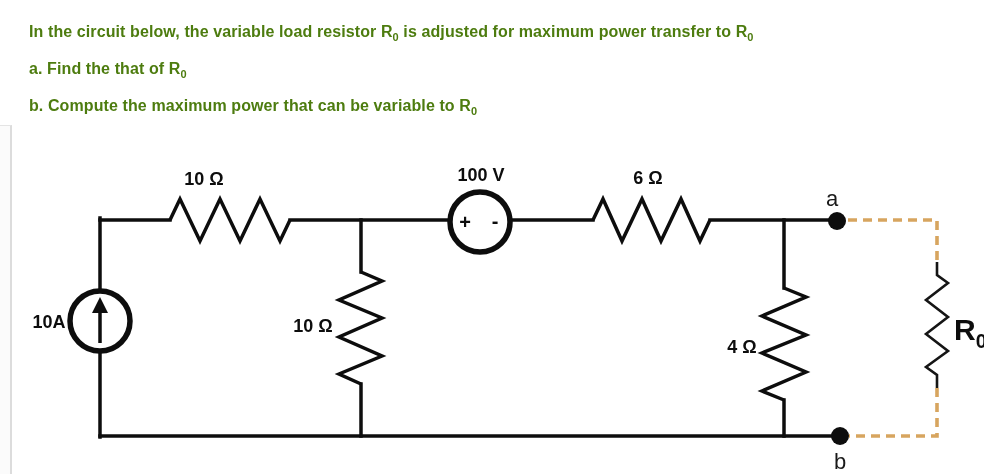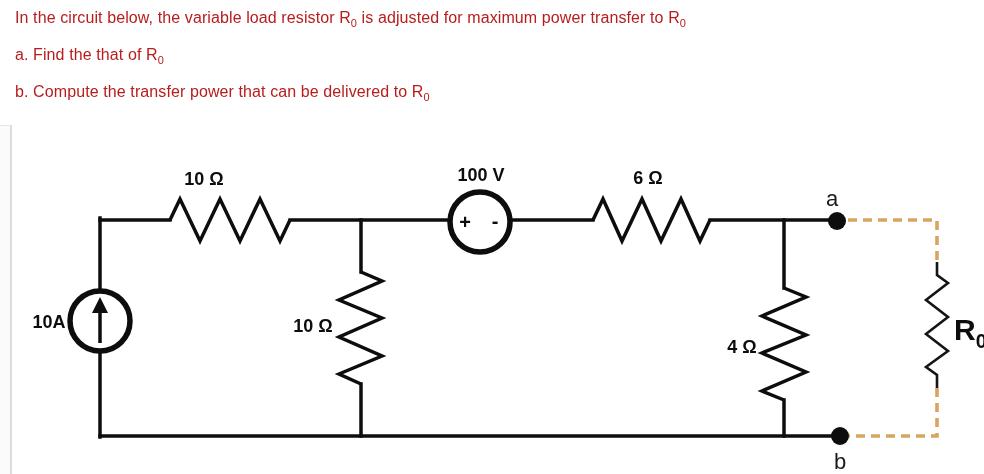--- a/index.html
+++ b/index.html
@@ -1,22 +1,22 @@
 <!DOCTYPE html>
 <html><head>
 <meta charset="utf-8">
 <style>
   html,body{margin:0;padding:0;}
   body{
     width:984px;height:474px;position:relative;overflow:hidden;
     background:#ffffff;font-family:"Liberation Sans",sans-serif;
   }
   .q-line{
-    position:absolute;left:11px;margin:4px;
-    font-size:16px;color:#b91c1c;letter-spacing:0.1px;white-space:nowrap;
+    position:absolute;left:11px;margin:18px;
+    font-size:16px;color:#4d7c0f;letter-spacing:0.1px;white-space:nowrap;font-weight:bold;
   }
   .q-line sub{font-size:11px;line-height:0;}
   #q1{top:5px;}
   #q2{top:42px;}
   #q3{top:79px;}
   .content-edge{
     position:absolute;left:0;top:125px;width:10px;height:349px;
     background:#fbfbfb;border-top:1px solid #e4e4e4;border-right:2px solid #dcdcdc;
   }
   svg{position:absolute;left:0;top:0;}
@@ -32,21 +32,21 @@
   .lbl-load{font-family:"Liberation Sans",sans-serif;font-weight:bold;font-size:30px;fill:#0d0d0d;}
   .lbl-load-sub{font-size:20px;}
 </style>
 </head>
 <body>
 
 <p class="q-line" id="q1"><span>In the circuit below, the variable load resistor R</span><sub>0</sub><span> is adjusted for maximum power transfer to R</span><sub>0</sub></p>
 
 <p class="q-line" id="q2"><span>a. Find the that of R</span><sub>0</sub></p>
 
-<p class="q-line" id="q3"><span>b. Compute the transfer power that can be delivered to R</span><sub>0</sub></p>
+<p class="q-line" id="q3"><span>b. Compute the maximum power that can be variable to R</span><sub>0</sub></p>
 
 <div class="content-edge"></div>
 
 <svg width="984" height="474" viewBox="0 0 984 474">
 
   <g>
     <path class="wire" d="M100,220 H170"></path>
     <path class="wire" d="M290,220 H450"></path>
     <path class="wire" d="M510,220 H593"></path>
     <path class="wire" d="M710,220 H838"></path>

